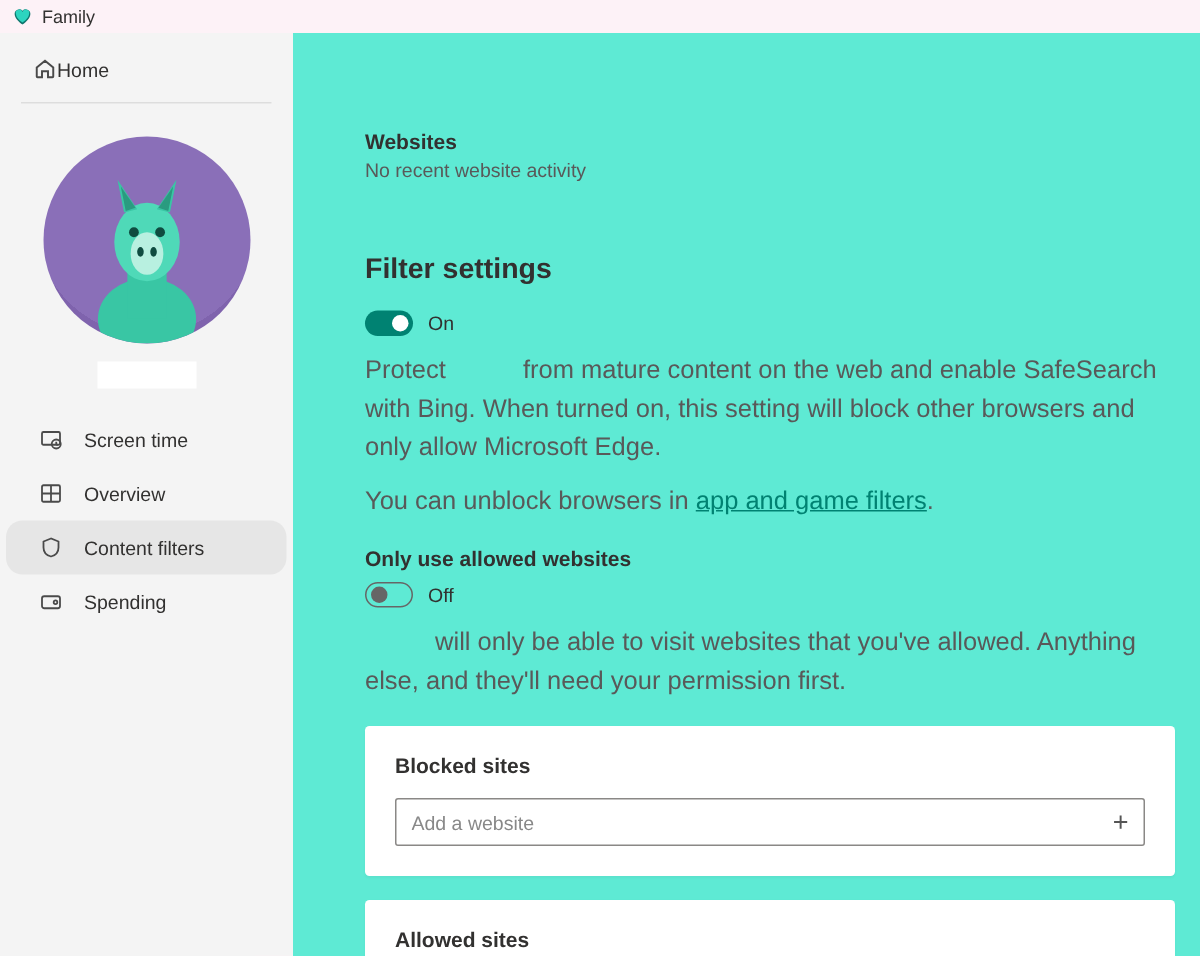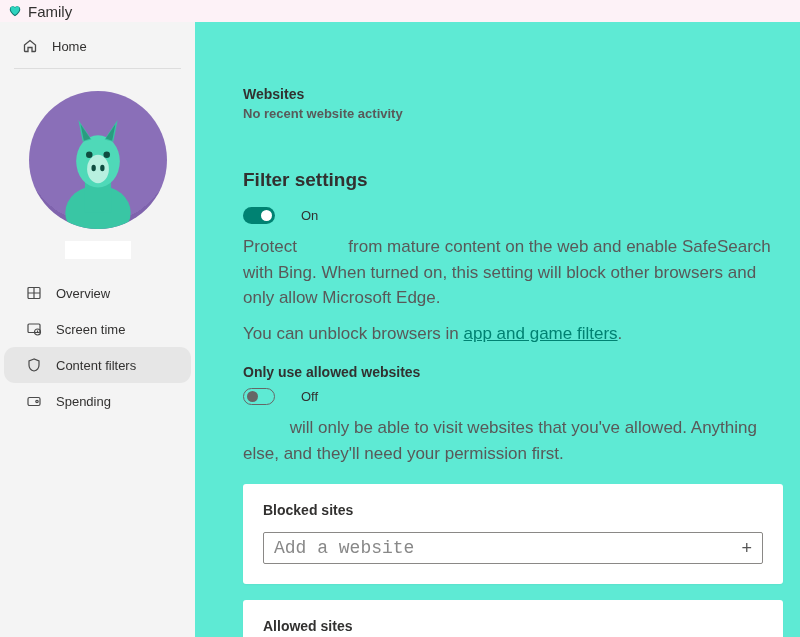--- a/index.html
+++ b/index.html
@@ -11,41 +11,40 @@
       width: 800px;
       height: 637px;
       overflow: hidden;
     }
     .titlebar {
       height: 22px;
       display: flex;
       align-items: center;
       padding: 0 8px;
       gap: 6px;
-      font-size: 15px;
+      font-size: 12px;
       font-weight: 500;
     }
     .titlebar .heart { width: 14px; height: 14px; display:flex; align-items:center; justify-content:center; }
     .app {
       display: flex;
       height: calc(100% - 22px);
       background: #f4f4f4;
     }
     .sidebar {
       width: 195px;
       flex: 0 0 195px;
       background: #f4f4f4;
       padding: 6px 0 0 0;
       display:flex;
       flex-direction:column;
     }
     .home-row {
       display:flex;
       align-items:center;
-      gap:14px;
       padding: 10px 18px 10px 22px;
       cursor:pointer;
     }
     .home-row .ic { width:16px; height:16px; display:flex; align-items:center; }
     .divider { height:1px; background:#ddd; margin: 4px 14px; }
     .avatar-block { display:flex; flex-direction:column; align-items:center; padding: 18px 0 6px 0; }
     .avatar {
       width:138px; height:138px; border-radius:50%;
       background: radial-gradient(circle at 50% 42%, #8a6fb8 0 70%, #7f63ad 70% 100%);
       display:flex; align-items:flex-end; justify-content:center; overflow:hidden;
@@ -62,24 +61,24 @@
     .nav-item.active { background: #e6e6e6; border-radius: 11px; }
     .nav-item .ic { width:16px; height:16px; display:flex; align-items:center; color:#4a4a4a; }
     .content {
       flex:1;
       background:#5eead4;
       padding: 0 16px 0 48px;
       overflow:auto;
     }
     .section-top { padding-top: 64px; }
     .h-small { font-size:14px; font-weight:600; margin-bottom:4px; }
-    .muted { color:#595959; font-size:13px;font-weight:bold; }
+    .muted { color:#595959; font-size:13px; }
     .h-big { font-size:19px; font-weight:600; margin: 48px 0 16px 0; }
     .setting-title { font-size:14px; font-weight:600; margin-bottom:8px; }
-    .toggle-row { display:flex; align-items:center; gap:26px; margin-bottom:10px; }
+    .toggle-row { display:flex; align-items:center; gap:10px; margin-bottom:10px; }
     .toggle {
       width:32px; height:17px; border-radius:10px; position:relative; cursor:pointer;
     }
     .toggle.on { background:#008272; }
     .toggle.off { background:transparent; border:1px solid #666; }
     .toggle .knob { position:absolute; width:11px; height:11px; border-radius:50%; top:3px; }
     .toggle.on .knob { background:#fff; right:3px; }
     .toggle.off .knob { background:#666; left:3px; top:2px; }
     .toggle-label { font-size:13px; }
     .desc { color:#595959; font-size:17px; line-height:1.5; margin-bottom:10px; max-width: 545px; }
@@ -90,23 +89,22 @@
       background:#fff; border-radius:3px; padding: 18px 20px 20px 20px;
       margin: 0 0 16px 0; max-width: 540px;
       box-shadow: 0 1px 2px rgba(0,0,0,0.04);
     }
     .card-title { font-size:14px; font-weight:600; margin-bottom:14px; }
     .input-wrap {
       display:flex; align-items:center; border:1px solid #8a8886;
       height:32px; padding: 0 8px 0 10px; border-radius:2px;
     }
     .input-wrap input {
-      flex:1; border:none; outline:none; font-size:18px; color:#666;
+      flex:1; border:none; outline:none; font-size:13px; color:#666;
       background:transparent;
-      font-family:Liberation Mono, monospace;
     }
     .input-wrap input::placeholder { color:#888; }
     .plus { font-size:18px; color:#555; cursor:pointer; line-height:1; padding:0 2px; font-weight:300; }
   </style>
 </head>
 <body>
 
 <div class="titlebar">
   <span class="heart">
     <svg viewBox="0 0 16 16" width="14" height="14">
@@ -146,35 +144,35 @@
           <ellipse cx="54" cy="54" rx="2" ry="3" fill="#0f4c40"></ellipse>
         </svg>
       </div>
       <div class="redact"></div>
     </div>
 
     <nav class="nav">
       <div class="nav-item">
         <span class="ic">
           <svg viewBox="0 0 16 16" width="16" height="16" fill="none" stroke="#4a4a4a" stroke-width="1.2">
-              <rect x="2" y="2.5" width="12" height="11" rx="1"></rect>
-              <path d="M8 2.5v11M2 8h12"></path>
-            </svg>
-        </span>
-        <span>Overview</span>
-      </div>
-      <div class="nav-item">
-        <span class="ic">
-          <svg viewBox="0 0 16 16" width="16" height="16" fill="none" stroke="#4a4a4a" stroke-width="1.2">
               <rect x="2" y="3" width="12" height="8.5" rx="1"></rect>
               <circle cx="11.5" cy="11" r="3"></circle>
               <path d="M11.5 9.5v1.5l1 .8"></path>
             </svg>
         </span>
         <span>Screen time</span>
+      </div>
+      <div class="nav-item">
+        <span class="ic">
+          <svg viewBox="0 0 16 16" width="16" height="16" fill="none" stroke="#4a4a4a" stroke-width="1.2">
+              <rect x="2" y="2.5" width="12" height="11" rx="1"></rect>
+              <path d="M8 2.5v11M2 8h12"></path>
+            </svg>
+        </span>
+        <span>Overview</span>
       </div>
       <div class="nav-item active">
         <span class="ic">
           <svg viewBox="0 0 16 16" width="16" height="16" fill="none" stroke="#4a4a4a" stroke-width="1.2">
               <path d="M8 2 3 4v4c0 3.2 2.2 5.3 5 6 2.8-.7 5-2.8 5-6V4L8 2z"></path>
             </svg>
         </span>
         <span>Content filters</span>
       </div>
       <div class="nav-item">

